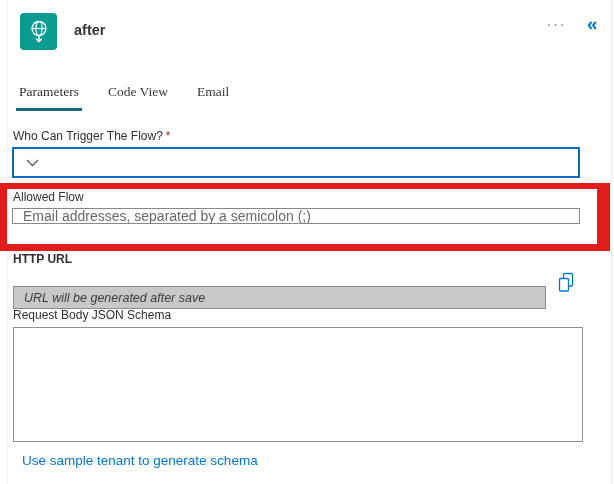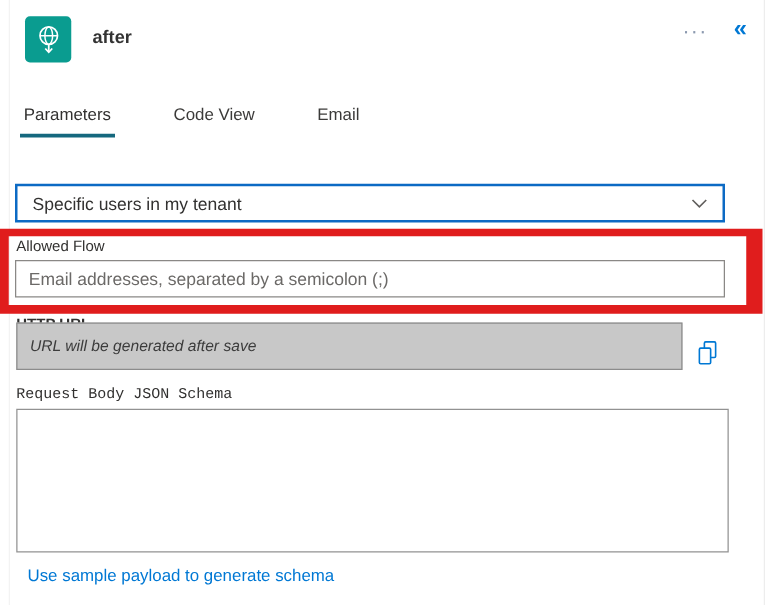--- a/index.html
+++ b/index.html
@@ -29,21 +29,21 @@
   .more-btn {
     position: absolute; left: 546px; top: 16px; color: #8a98ae;
     font-size: 17px; letter-spacing: 1px; cursor: pointer; line-height: 1;
   }
   .collapse-btn {
     position: absolute; left: 587px; top: 14px; color: var(--link-blue, #0078d4);
     font-size: 19px; font-weight: 700; cursor: pointer; line-height: 1;
   }
 
   
-  .tabs { position: absolute; left: 16px; top: 84px; display: flex; gap: 44px; }
+  .tabs { position: absolute; left: 16px; top: 84px; display: flex; gap: 23px; font-family: Liberation Serif, serif; }
   .tab {
     font-size: 13.5px; color: #3b3a39; padding: 0 3px 8px 3px; cursor: pointer;
     border-bottom: 3px solid transparent;
   }
   .tab.active { color: #323130; border-bottom-color: var(--tab-underline, #15687e); }
 
   
   .field-label { position: absolute; font-size: 12px; color: #323130; }
   .required-mark { color: #a4262c; margin-left: 3px; }
 
@@ -58,29 +58,29 @@
   
   .annotation-box {
     position: absolute; left: 0; top: 183px; width: 610px; height: 68px;
     border: solid var(--annotation-red, #e01d1d);
     border-width: 6px 13px 7px 7px;
     z-index: 6; pointer-events: none;
   }
 
   
   .allowed-input {
-    position: absolute; left: 12px; top: 208px; width: 568px; height: 30px;
+    position: absolute; left: 12px; top: 208px; width: 568px; height: 16px;
     border: 1px solid #8a8886; padding: 0 10px; font-size: 14px;
     font-family: "Liberation Sans", sans-serif; color: #323130; outline: none;
   }
   .allowed-input::placeholder { color: #6b6967; opacity: 1; }
 
   
   .url-box {
-    position: absolute; left: 13px; top: 258px; width: 533px; height: 38px;
+    position: absolute; left: 13px; top: 286px; width: 533px; height: 23px;
     background: var(--disabled-gray, #c8c8c8); border: 1px solid #8c8c8c;
     display: flex; align-items: center; padding: 0 10px;
     font-size: 12.5px; font-style: italic; color: #3c3c3c;
   }
   .copy-btn {
     position: absolute; left: 554px; top: 270px; width: 24px; height: 24px;
     display: flex; align-items: center; justify-content: center; cursor: pointer;
   }
 
   
@@ -114,38 +114,40 @@
   <div class="header-title">after</div>
   <div class="more-btn">···</div>
   <div class="collapse-btn">«</div>
 
   <div class="tabs">
     <div class="tab active">Parameters</div>
     <div class="tab">Code View</div>
     <div class="tab">Email</div>
   </div>
 
+  <div class="field-label" style="left:13px; top:129px;">
+    <span>Who Can Trigger The Flow?</span><span class="required-mark">*</span>
+  </div>
   <div class="dropdown">
-    <span class="dropdown-text">Specific users in my tenant</span>
     <svg width="13" height="8" viewBox="0 0 13 8" fill="none">
       <polyline points="1,1 6.5,6.5 12,1" stroke="#605e5c" stroke-width="1.3"></polyline>
     </svg>
   </div>
 
   <div class="annotation-box"></div>
 
   <div class="field-label" style="left:13px; top:190px;">Allowed Flow</div>
   <input class="allowed-input" type="text" placeholder="Email addresses, separated by a semicolon (;)" style="">
 
   <div class="field-label" style="left:13px; top:252px;font-weight:bold;">HTTP URL</div>
   <div class="url-box">URL will be generated after save</div>
   <div class="copy-btn">
     <svg width="20" height="21" viewBox="0 0 20 21" fill="none">
       <rect x="7.5" y="1.5" width="9" height="12.5" rx="1" stroke="#0078d4" stroke-width="1.3" fill="#ffffff"></rect>
       <rect x="3.5" y="6.5" width="9" height="12.5" rx="1" stroke="#0078d4" stroke-width="1.3" fill="#ffffff"></rect>
     </svg>
   </div>
 
-  <div class="field-label" style="left:13px; top:308px;font-family:Liberation Mono, monospace;">Request Body JSON Schema</div>
+  <div class="field-label" style="left:13px; top:308px;">Request Body JSON Schema</div>
   <div class="schema-box"></div>
 
-  <a class="sample-link">Use sample payload to generate schema</a>
+  <a class="sample-link">Use sample tenant to generate schema</a>
 </div>
 
 </body></html>

